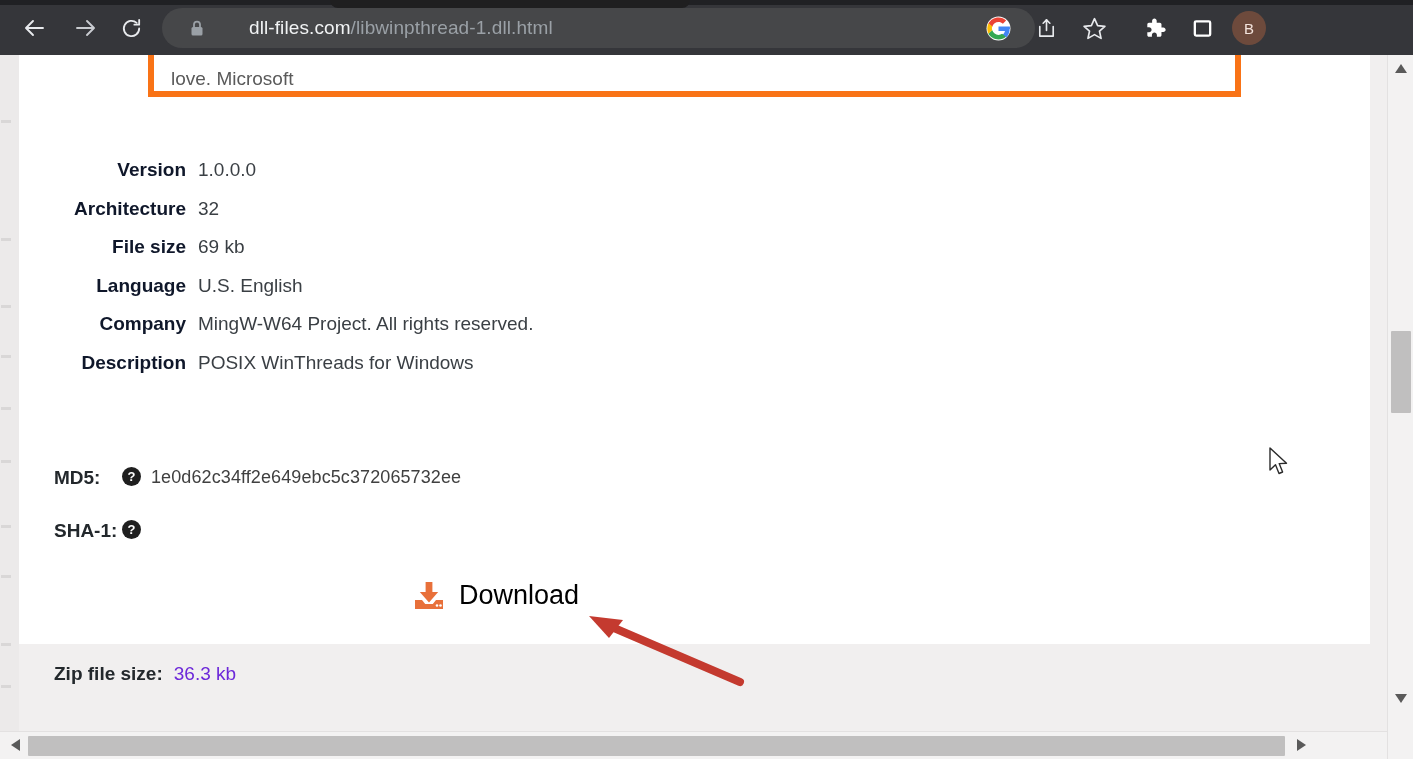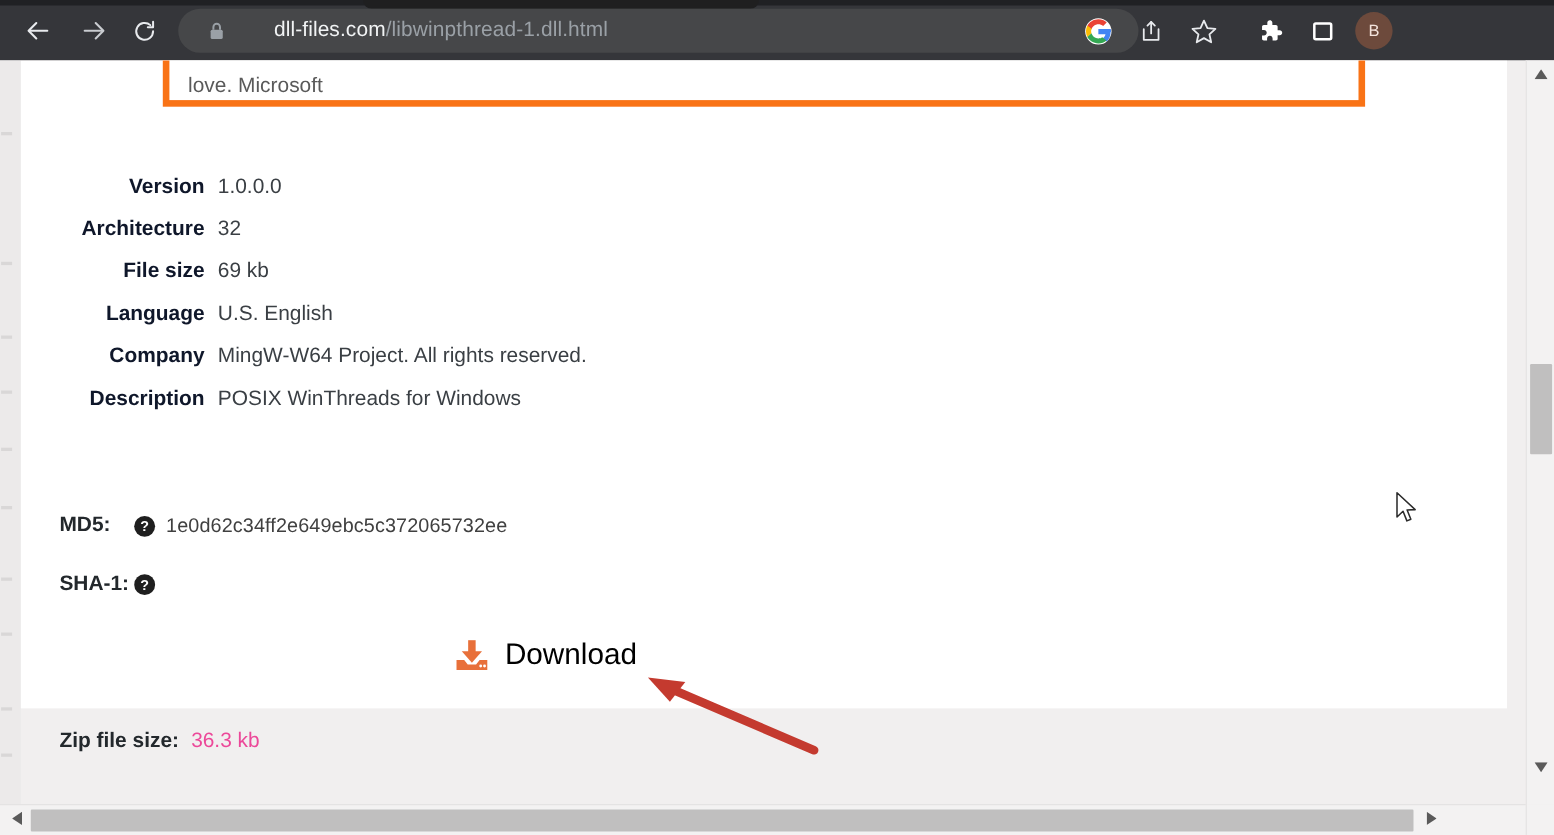--- a/index.html
+++ b/index.html
@@ -120,21 +120,21 @@
     white-space: nowrap;
   }
   .meta-value {
     position: absolute; left: 179px;
     font-size: 19px; color: #3a3f44;
     font-family: "Liberation Sans", sans-serif;
     white-space: nowrap;
   }
 
   
-  .hash-row { position: absolute; left: 0; display: flex; align-items: center; }
+  .hash-row { position: absolute; left: 0; display: flex; align-items: flex-start; }
   #md5-row { top: 412px; left: 35px; }
   #sha1-row { top: 465px; left: 35px; }
   .hash-label {
     font-size: 19px; font-weight: bold; color: #23282c;
     font-family: "Liberation Sans", sans-serif;
     white-space: nowrap;
   }
   .help-icon {
     margin-left: 10px; margin-right: 10px;
     width: 19px; height: 19px; border-radius: 50%;
@@ -166,21 +166,21 @@
   }
 
   
   #zip-row { position: absolute; left: 35px; top: 608px; display: flex; align-items: baseline; }
   .zip-label {
     font-size: 19px; font-weight: bold; color: #23282c;
     font-family: "Liberation Sans", sans-serif;
   }
   .zip-value {
     margin-left: 11px;
-    font-size: 19px; color: #ec4899;
+    font-size: 19px; color: #6d28d9;
     font-family: "Liberation Sans", sans-serif;
   }
 
   
   .annotation-arrow {
     position: absolute; left: 575px; top: 545px;
     width: 185px; height: 95px; pointer-events: none;
   }
 
   

